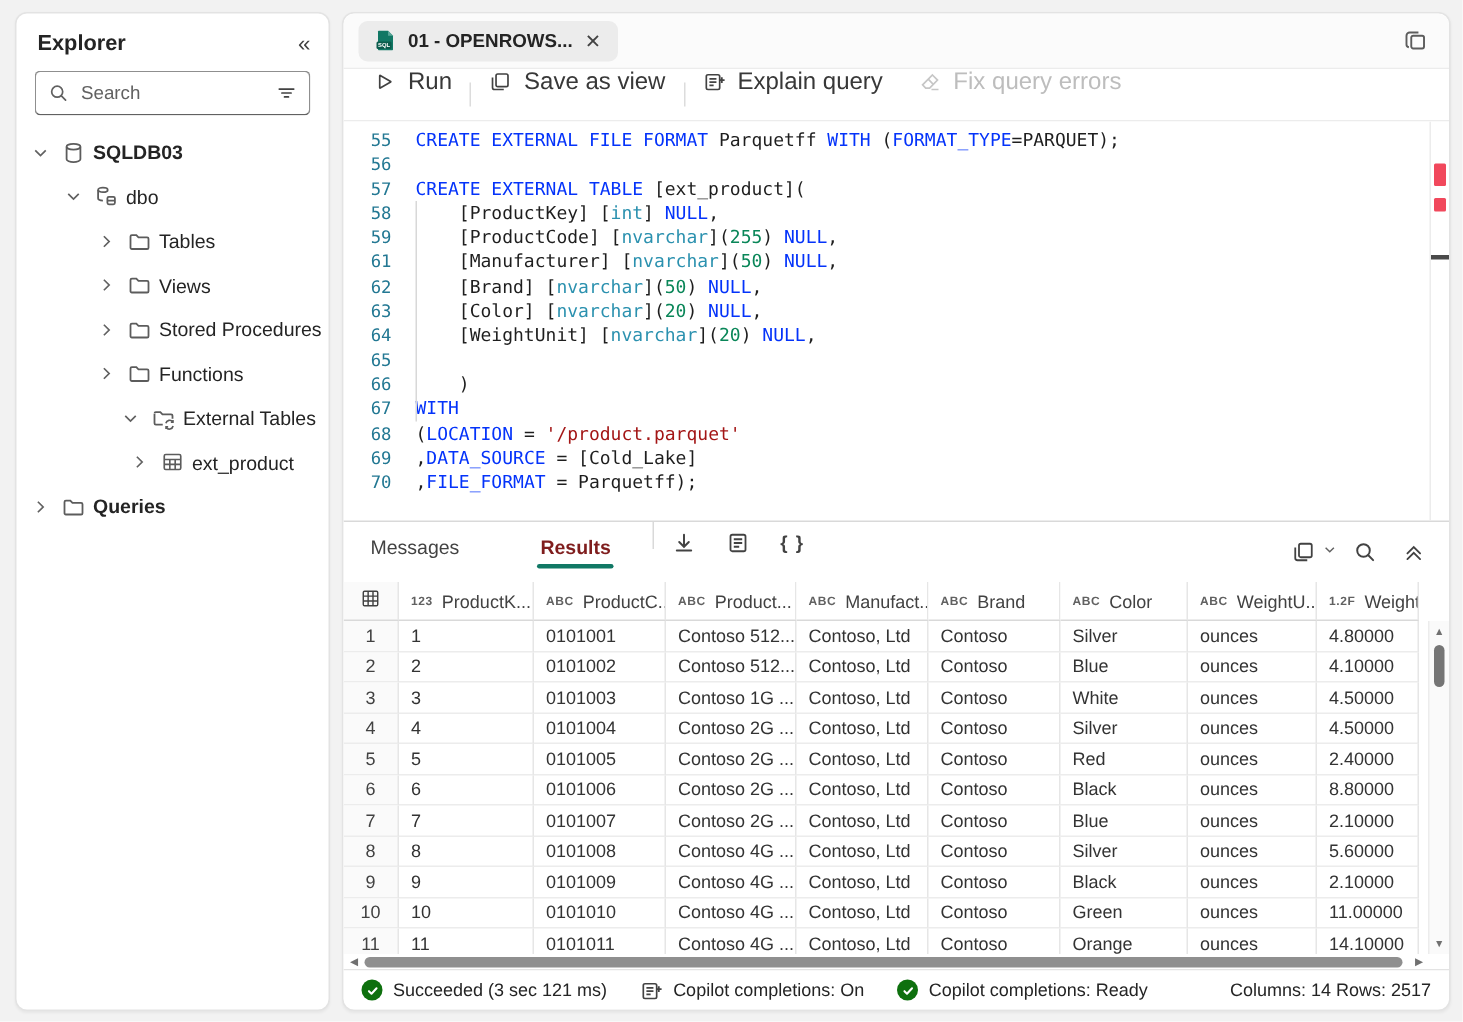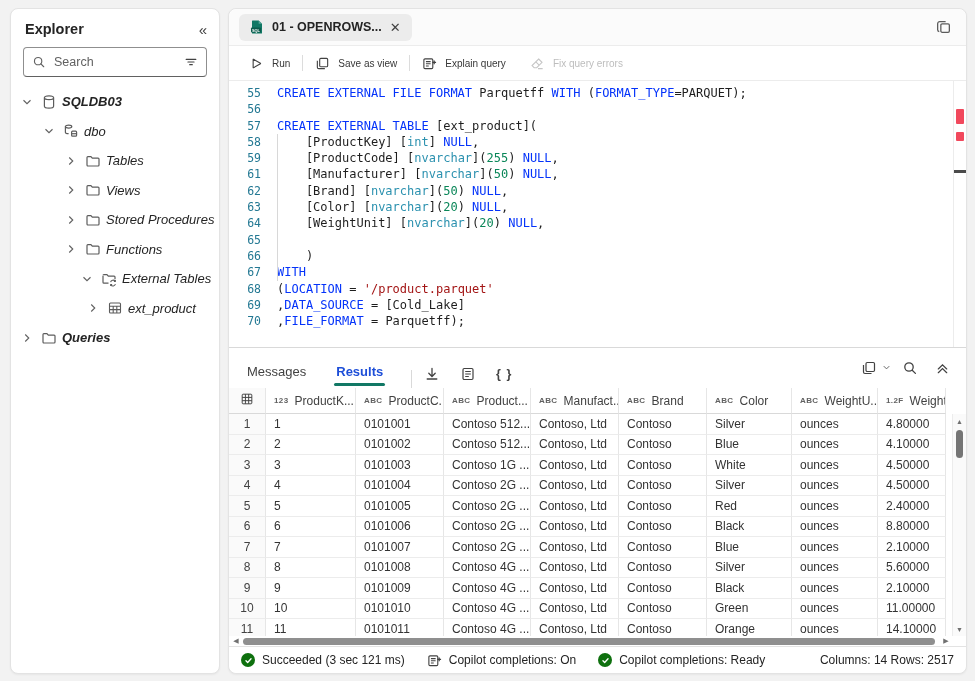--- a/index.html
+++ b/index.html
@@ -14,38 +14,38 @@
 
   
   .sidebar{position:absolute;left:10px;top:8px;width:208px;height:664px;display:flex;flex-direction:column;}
   .sb-header{display:flex;align-items:center;justify-content:space-between;padding:12px 12px 8px 14px;}
   .sb-title{font-size:14.5px;font-weight:bold;}
   .collapse-btn{font-size:15px;color:#424242;cursor:pointer;line-height:1;}
   .searchbox{margin:2px 12px 10px 12px;height:28px;border:1px solid #8f8f8f;border-bottom-color:#616161;border-radius:4px;
     display:flex;align-items:center;padding:0 8px;gap:6px;background:#fff;}
   .searchbox input{border:none;outline:none;flex:1;font-size:12.5px;font-family:inherit;color:#242424;min-width:0;background:transparent;}
   .searchbox input::placeholder{color:#616161;}
-  .tree{flex:1;overflow:hidden;font-style:italic;}
+  .tree{flex:1;overflow:hidden;}
   .tree-row{display:flex;align-items:center;height:29.5px;font-size:13px;color:#242424;cursor:pointer;gap:5px;}
   .tree-row.bold .tlabel{font-weight:600;}
   .chev{width:16px;height:16px;color:#616161;flex:none;display:flex;align-items:center;justify-content:center;}
   .ticon{width:17px;height:17px;color:#5c5c5c;flex:none;display:flex;align-items:center;justify-content:center;}
   .tlabel{white-space:nowrap;}
 
   
   .main{position:absolute;left:228px;top:8px;width:737px;height:664px;display:flex;flex-direction:column;overflow:hidden;}
 
   .tabstrip{height:36px;flex:none;background:#fbfbfb;border-bottom:1px solid #ececec;position:relative;display:flex;align-items:center;border-radius:8px 8px 0 0;}
   .tab{margin-left:10px;height:27px;background:#ececec;border-radius:6px;display:flex;align-items:center;gap:7px;padding:0 10px;cursor:pointer;}
   .tab-label{font-size:12.5px;font-weight:600;color:#242424;white-space:nowrap;}
   .tab-close{font-size:13px;color:#424242;cursor:pointer;padding:0 1px;line-height:1;}
   .window-copy{position:absolute;right:14px;top:10px;color:#5c5c5c;cursor:pointer;}
 
   .toolbar{height:34px;flex:none;background:#fff;border-bottom:1px solid #ececec;display:flex;align-items:center;padding-left:8px;}
-  .tb-btn{display:flex;align-items:center;gap:7px;padding:0 12px;height:100%;font-size:10px;color:#383838;cursor:pointer;}
+  .tb-btn{display:flex;align-items:flex-start;gap:7px;padding:0 12px;height:100%;font-size:16px;color:#383838;cursor:pointer;}
   .tb-btn .tbi{width:16px;height:16px;color:#424242;display:flex;align-items:center;}
   .tb-btn.disabled{color:#bdbdbd;cursor:default;}
   .tb-btn.disabled .tbi{color:#c6c6c6;}
   .tb-div{width:1px;height:16px;background:#dcdcdc;flex:none;}
 
   
   .editor{height:262px;flex:none;position:relative;overflow:hidden;background:#fff;padding-top:4px;
     font-family:"DejaVu Sans Mono", monospace;font-size:12px;}
   .code-line{display:flex;height:16.3px;line-height:16.3px;white-space:pre;}
   .ln{width:32px;text-align:right;color:var(--line-number,#237893);flex:none;margin-right:16px;font-size:11.5px;}
@@ -55,23 +55,23 @@
   .tok-n{color:var(--number,#098658);}
   .tok-s{color:var(--string,#a31515);}
   .tok-d{color:#1e1e1e;}
   .indent-guide{position:absolute;left:48px;top:53px;height:147px;width:1px;background:#d8d8d8;}
   .ruler{position:absolute;right:0;top:0;bottom:0;width:12px;border-left:1px solid #ececec;}
   .err-mark{position:absolute;right:2px;width:8px;background:var(--error-mark,#f14c4c);border-radius:1px;}
   .ruler-pos{position:absolute;right:0;width:12px;height:3px;background:#4a4a4a;}
 
   
   .results{flex:1;min-height:0;display:flex;flex-direction:column;border-top:1px solid #d9d9d9;background:#fff;position:relative;}
-  .res-tabs{height:40px;flex:none;display:flex;align-items:flex-end;padding-left:16px;position:relative;}
+  .res-tabs{height:40px;flex:none;display:flex;align-items:flex-start;padding-left:16px;position:relative;}
   .res-tab{font-size:13px;color:#424242;cursor:pointer;position:relative;padding:9px 2px;margin-right:26px;}
-  .res-tab.active{font-weight:bold;color:#1d4ed8;}
+  .res-tab.active{font-weight:bold;color:#7f1d1d;margin-left:24px;}
   .res-tab.active::after{content:"";position:absolute;left:0;right:0;bottom:2px;height:3px;border-radius:2px;background:var(--accent-green,#117865);}
   .res-div{width:1px;height:18px;background:#d9d9d9;margin:0 6px 0 0;}
   .res-icon{width:28px;height:28px;display:flex;align-items:center;justify-content:center;color:#424242;cursor:pointer;border-radius:4px;}
   .braces{font-size:12.5px;font-weight:600;color:#424242;letter-spacing:1px;}
   .res-right{position:absolute;right:10px;top:0;height:40px;display:flex;align-items:center;gap:4px;}
   .dd-chev{color:#616161;margin-left:-6px;}
 
   
   .grid{flex:1;min-height:0;position:relative;overflow:hidden;font-size:12px;}
   .g-row{display:flex;}

